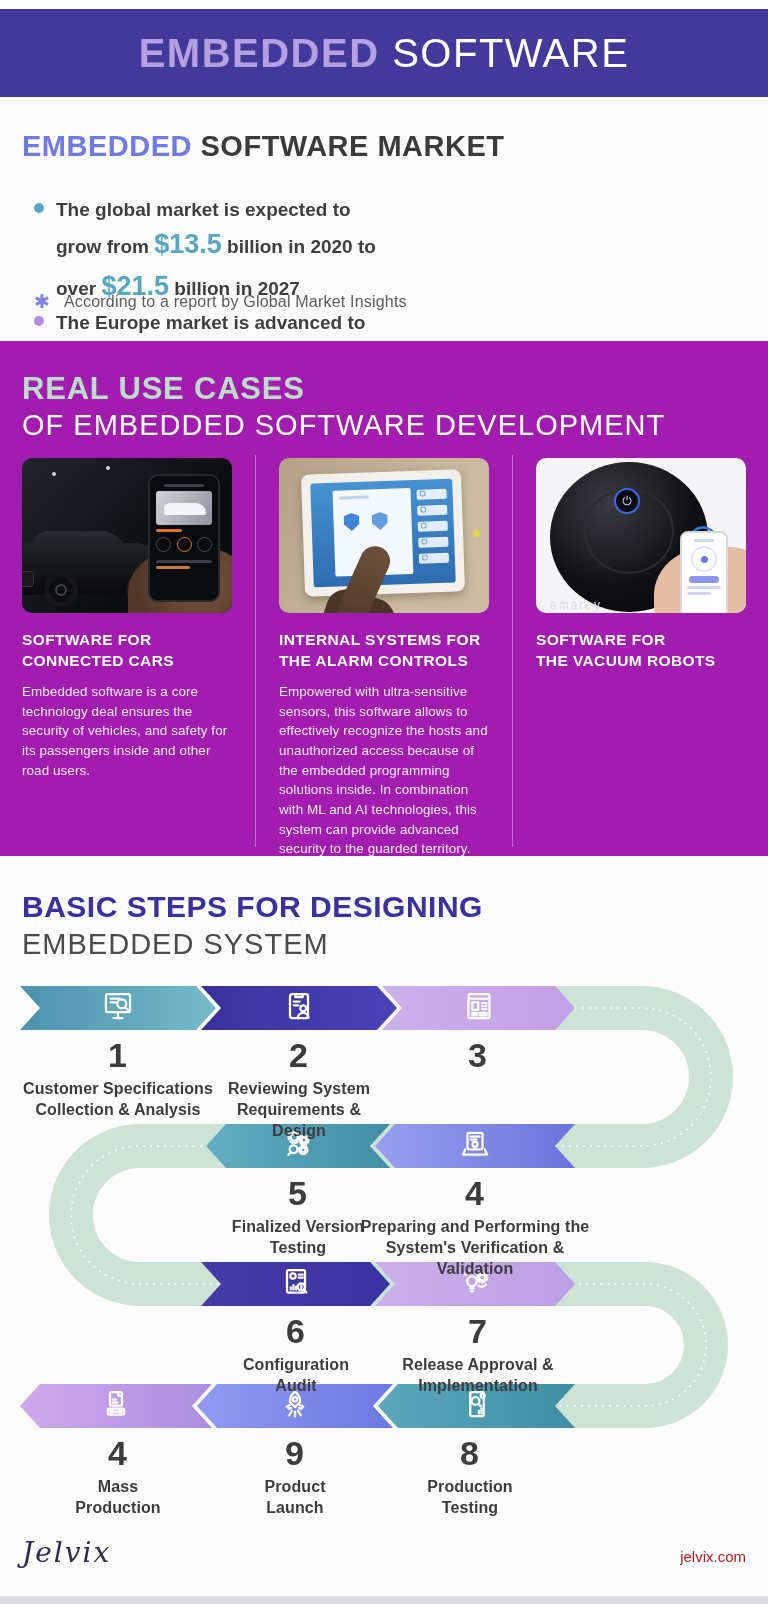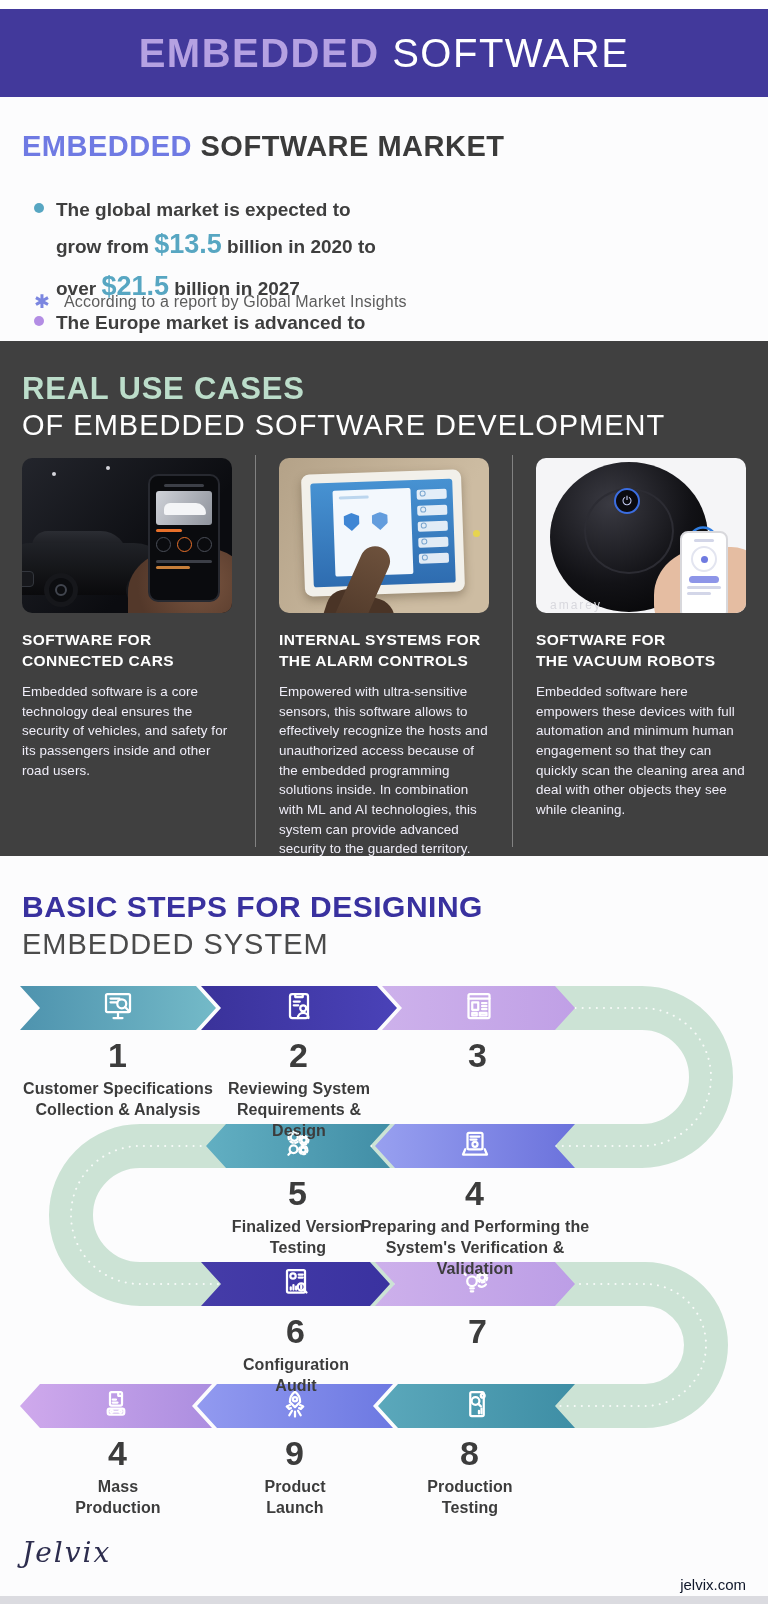--- a/index.html
+++ b/index.html
@@ -23,21 +23,21 @@
   .dot.purple{background:#B38DE4;}
   .ptext{font-size:19px;font-weight:700;color:#3E3E3E;line-height:1.55;width:320px;}
   .big{font-size:27px;font-weight:800;}
   .big.teal{color:#57A6C2;}
   .big.purple{color:#B38DE4;}
   .note{position:absolute;top:193px;left:34px;display:flex;align-items:center;}
   .note .mark{color:#7B86E0;font-size:19px;margin-right:14px;}
   .note .ntext{color:#5C5C5C;font-size:16px;letter-spacing:.2px;}
 
   
-  .usecases{position:absolute;top:341px;left:0;width:768px;height:515px;background:#404040;}
+  .usecases{position:absolute;top:341px;left:0;width:768px;height:515px;background:#a21caf;}
   .uc-h1{position:absolute;top:30px;left:22px;font-size:31px;font-weight:800;letter-spacing:.8px;color:#BCDDCA;}
   .uc-h2{position:absolute;top:68px;left:22px;font-size:29px;font-weight:300;letter-spacing:1px;color:#FFFFFF;}
   .uc-col{position:absolute;top:117px;width:210px;}
   .uc-col.c1{left:22px;} .uc-col.c2{left:279px;} .uc-col.c3{left:536px;}
   .vdiv{position:absolute;top:114px;width:1px;height:392px;background:rgba(255,255,255,.35);}
   .vdiv.d1{left:255px;} .vdiv.d2{left:512px;}
   .scene{width:210px;height:155px;border-radius:10px;overflow:hidden;position:relative;}
   .uc-title{margin-top:17px;color:#fff;font-size:15.5px;font-weight:800;letter-spacing:.4px;line-height:1.35;}
   .uc-body{margin-top:10px;color:#EFEDF8;font-size:13.4px;line-height:1.47;letter-spacing:.1px;}
 
@@ -102,21 +102,21 @@
   .g-lilac4{background:linear-gradient(90deg,#CFA9EC,#AC8EE0);}
   .g-blue4{background:linear-gradient(90deg,#929AF0,#6D79E2);}
   .g-teal4{background:linear-gradient(90deg,#5BA8BB,#3E8EA5);}
   .icon svg{stroke:#fff;fill:none;stroke-width:1.5;stroke-linecap:round;stroke-linejoin:round;}
   .caption{position:absolute;text-align:center;color:#3C3C3C;z-index:3;}
   .caption .num{font-size:34px;font-weight:800;letter-spacing:1px;}
   .caption .lbl{font-size:16px;font-weight:600;line-height:1.32;margin-top:3px;letter-spacing:.1px;}
 
   
   .logo{position:absolute;left:22px;top:1536px;font-size:28px;color:#2D2D4E;font-weight:400;letter-spacing:2px;font-family:"DejaVu Serif",serif;font-style:italic;}
-  .site{position:absolute;right:22px;top:1548px;font-size:15px;color:#0f172a;margin-top:28px;}
+  .site{position:absolute;right:22px;top:1548px;font-size:15px;color:#b91c1c;}
   .bottom-strip{position:absolute;left:0;top:1596px;width:768px;height:8px;background:#DBDBE0;}
 </style>
 </head>
 <body>
 
 <div id="page">
 
   <div class="top-strip"></div>
 
   <div class="header">
@@ -251,21 +251,20 @@
             </div>
           <div class="vpill"></div>
           <div class="vline"></div>
           <div class="vline" style="width:24px;"></div>
         </div>
       </div>
       <div class="uc-title">
         <div>SOFTWARE FOR</div>
         <div>THE VACUUM ROBOTS</div>
       </div>
-      <div class="uc-body">Embedded software here empowers these devices with full automation and minimum human engagement so that they can quickly scan the cleaning area and deal with other objects they see while cleaning.</div>
     </div>
   </div>
 
   <div class="steps-h1">BASIC STEPS FOR DESIGNING</div>
   <div class="steps-h2">EMBEDDED SYSTEM</div>
 
   <svg id="track" width="768" height="1604" viewBox="0 0 768 1604">
     <path d="M 540 1008 H 642 A 69 69 0 0 1 642 1146 H 140 A 69 69 0 0 0 140 1284 H 645 A 61 61 0 0 1 645 1406 H 460" stroke="#CCE3D5" stroke-width="44" fill="none"></path>
     <path d="M 540 1008 H 642 A 69 69 0 0 1 642 1146 H 140 A 69 69 0 0 0 140 1284 H 645 A 61 61 0 0 1 645 1406 H 460" stroke="#ffffff" stroke-width="2" fill="none" stroke-dasharray="0.1 7" stroke-linecap="round" opacity="0.85"></path>
   </svg>
@@ -408,20 +407,21 @@
   <div class="caption" style="left:360px;top:1174px;width:230px;">
     <div class="num">4</div>
     <div class="lbl">Preparing and Performing the System's Verification &amp; Validation</div>
   </div>
   <div class="caption" style="left:226px;top:1312px;width:140px;">
     <div class="num">6</div>
     <div class="lbl">Configuration Audit</div>
   </div>
   <div class="caption" style="left:383px;top:1312px;width:190px;">
     <div class="num">7</div>
+    <div class="lbl">Release Approval &amp; Implementation</div>
   </div>
   <div class="caption" style="left:73px;top:1434px;width:90px;">
     <div class="num">4</div>
     <div class="lbl">Mass Production</div>
   </div>
   <div class="caption" style="left:255px;top:1434px;width:80px;">
     <div class="num">9</div>
     <div class="lbl">Product Launch</div>
   </div>
   <div class="caption" style="left:415px;top:1434px;width:110px;">

